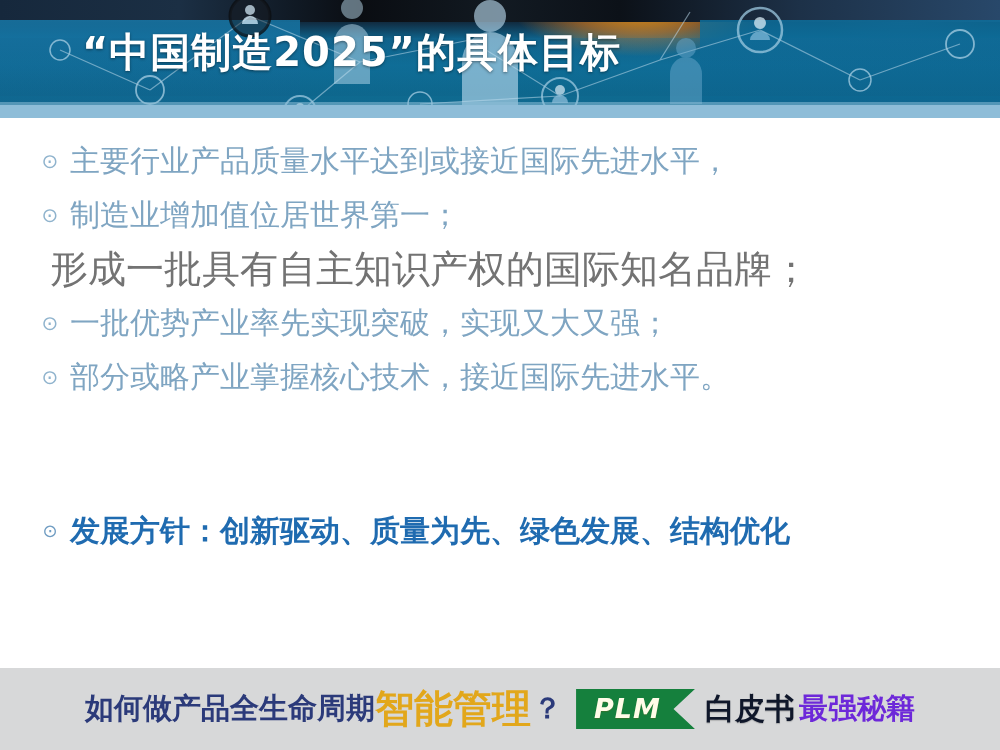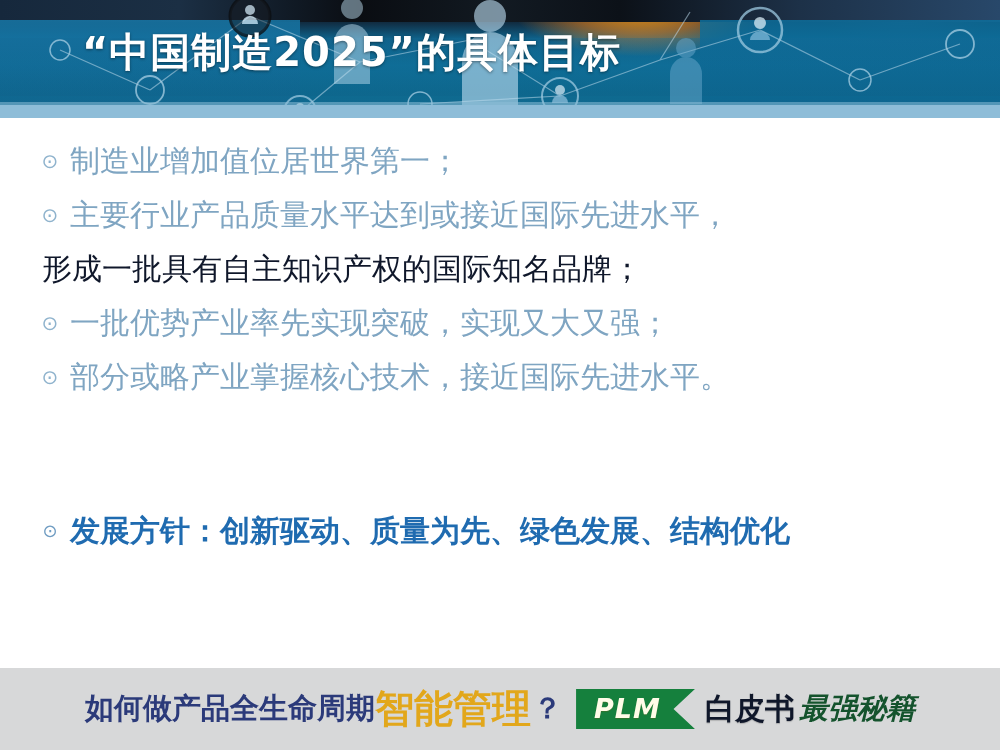--- a/index.html
+++ b/index.html
@@ -130,24 +130,24 @@
     color: #8fb3cd;
     font-size: 20px;
     text-align: center;
     vertical-align: 3px;
   }
   .bullet .btext {
     display: inline;
   }
   .cont-line {
     display: block;
-    color: #0f172a;
-    font-size: 30px;
+    color: #737373;
+    font-size: 38px;
     line-height: 54px;
-    margin-left: 12px;
+    margin-left: 20px;
     white-space: nowrap;
   }
   .spacer {
     height: 108px;
   }
   .bullet-strong {
     display: block;
     color: #1f6bb0;
     font-weight: bold;
     font-size: 30px;
@@ -219,24 +219,23 @@
     text-shadow: 0 1px 1px rgba(140,80,0,0.25);
   }
   .f-white {
     color: #0f172a;
     font-size: 30px;
     font-weight: bold;
     text-shadow: 0 1px 1px rgba(90,90,90,0.35);
     margin-right: 4px;
   }
   .f-navy2 {
-    color: #14532d;
+    color: #6d28d9;
     font-size: 29px;
     font-weight: bold;
-    font-style: italic;
   }
   .f-orange2 {
     color: #e2a71b;
     font-size: 29px;
     font-weight: bold;
   }
 </style>
 </head>
 <body>
 
@@ -302,25 +301,25 @@
     <div class="hdr-bottomstrip2"></div>
     <div class="hdr-bottomstrip"></div>
 
     <div class="title">“中国制造2025”的具体目标</div>
   </div>
 
   <div class="content">
     <div class="bullet-list">
 
       <div class="bullet">
+        <span class="marker">⊙</span><span class="btext">主要行业产品质量水平达到或接近国际先进水平，</span>
+      </div>
+
+      <div class="bullet">
         <span class="marker">⊙</span><span class="btext">制造业增加值位居世界第一；</span>
-      </div>
-
-      <div class="bullet">
-        <span class="marker">⊙</span><span class="btext">主要行业产品质量水平达到或接近国际先进水平，</span>
       </div>
 
       <div class="cont-line">形成一批具有自主知识产权的国际知名品牌；</div>
 
       <div class="bullet">
         <span class="marker">⊙</span><span class="btext">一批优势产业率先实现突破，实现又大又强；</span>
       </div>
 
       <div class="bullet">
         <span class="marker">⊙</span><span class="btext">部分或略产业掌握核心技术，接近国际先进水平。</span>

